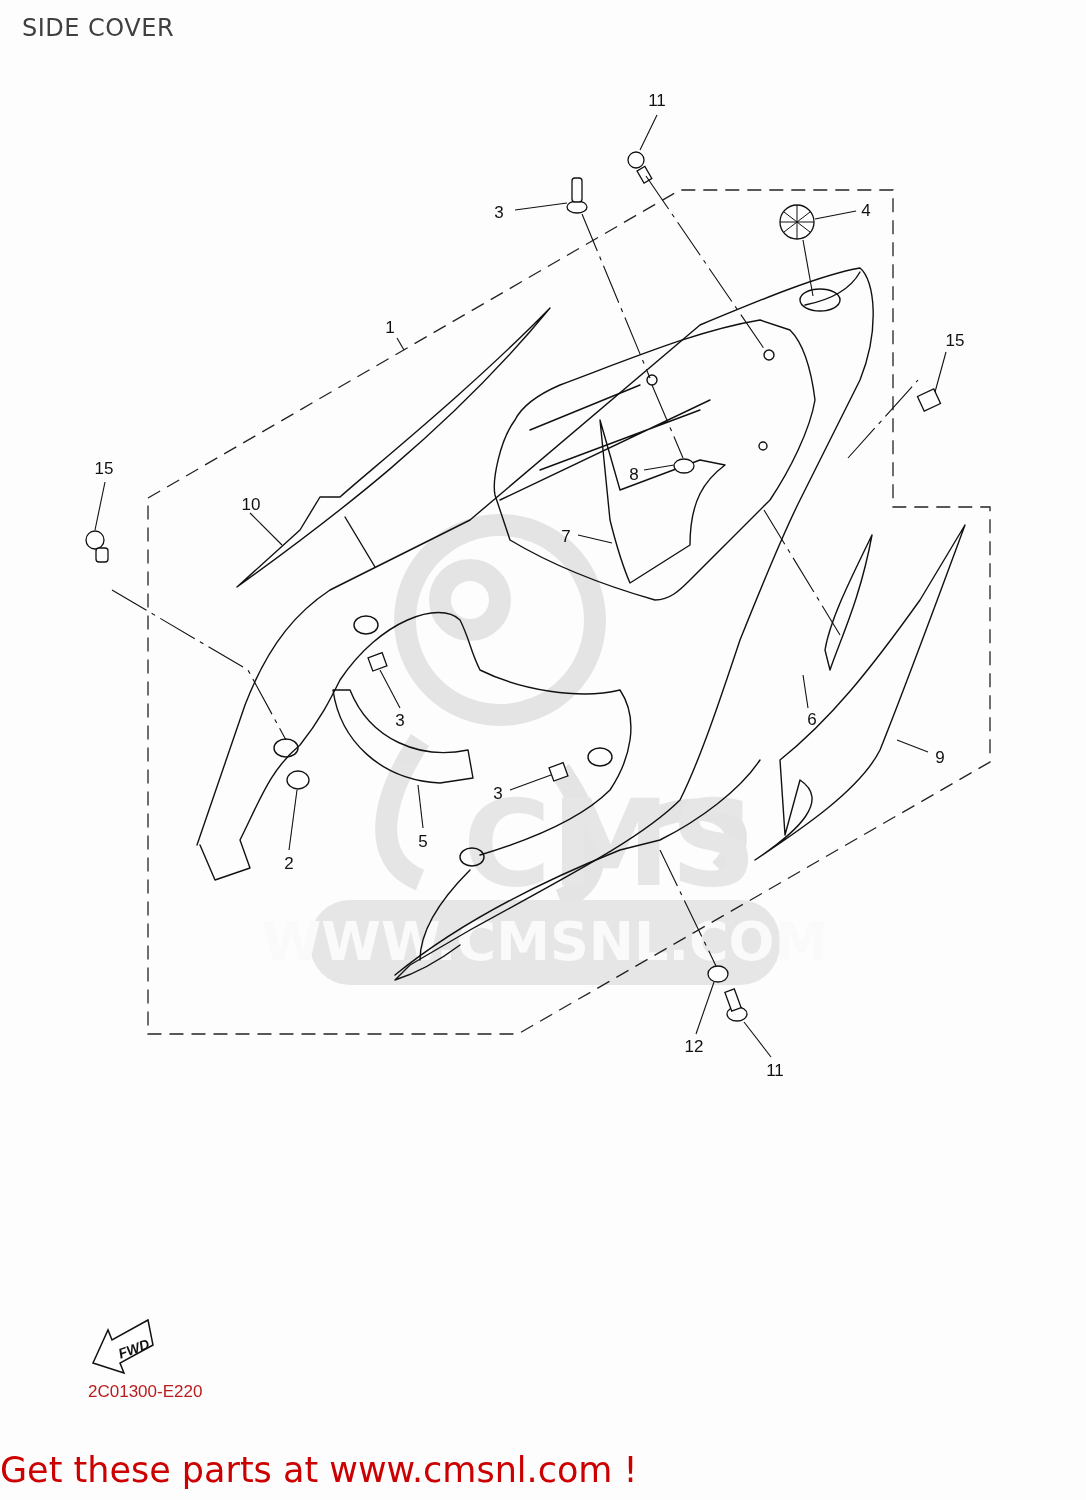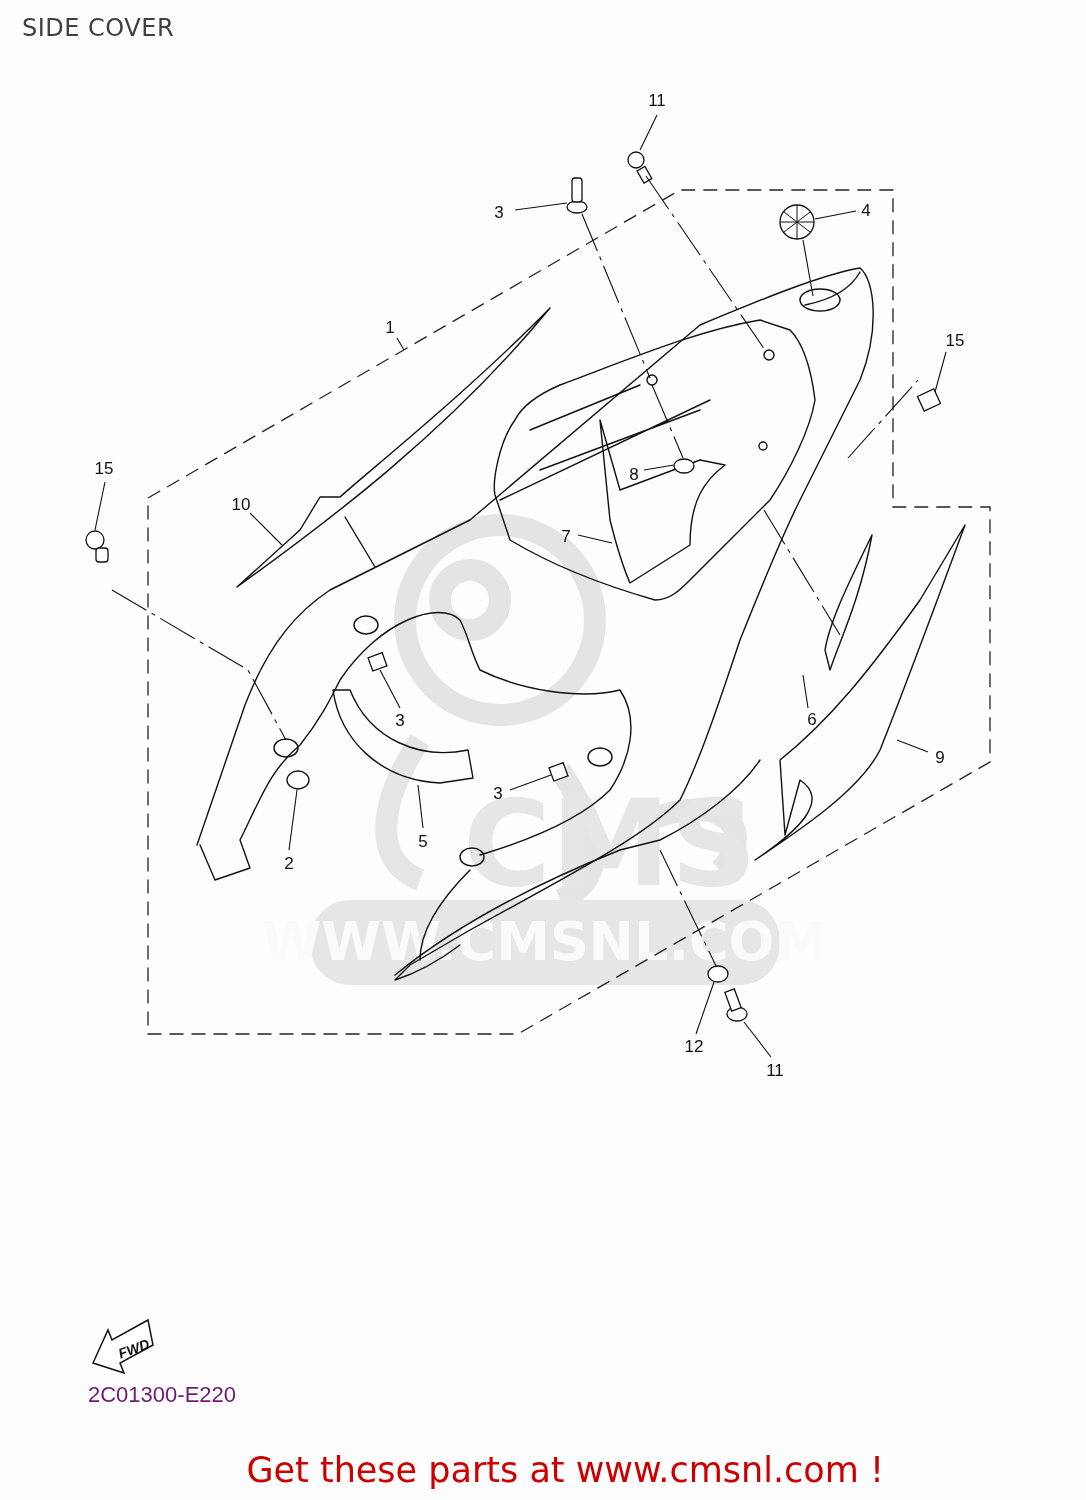--- a/index.html
+++ b/index.html
@@ -1,21 +1,21 @@
 <!DOCTYPE html>
 <html><head>
 <meta charset="utf-8">
 <style>
   html, body { margin: 0; padding: 0; background: #fdfdfd; }
   body { width: 1086px; height: 1500px; position: relative; overflow: hidden; font-family: "DejaVu Sans", sans-serif; }
   .page-title { position: absolute; left: 22px; top: 14px; font-size: 24px; color: #404040; letter-spacing: 0.5px; font-family: "DejaVu Sans", sans-serif; }
   .diagram { position: absolute; left: 0; top: 0; width: 1086px; height: 1500px; }
   .callout { position: absolute; font-size: 17px; color: #111; font-family: Liberation Sans, sans-serif; transform: translate(-50%, -50%); line-height: 1; }
-  .part-code { position: absolute; left: 88px; top: 1382px; font-size: 22px; color: #701a75; font-family: "Liberation Sans", sans-serif; }
-  .promo { position: absolute; left: 0; width: 884px; top: 1450px; text-align: right; font-size: 35px; color: #cc0000; font-family: "DejaVu Sans", sans-serif; text-decoration: none; }
+  .part-code { position: absolute; left: 88px; top: 1382px; font-size: 17px; color: #b91c1c; font-family: "Liberation Sans", sans-serif; }
+  .promo { position: absolute; left: 0; width: 884px; top: 1450px; text-align: left; font-size: 35px; color: #cc0000; font-family: "DejaVu Sans", sans-serif; text-decoration: none; }
   .wm-text { font-family: "DejaVu Sans", sans-serif; font-weight: bold; }
 </style>
 </head>
 <body>
 
 <div class="page-title">SIDE COVER</div>
 
 <svg class="diagram" viewBox="0 0 1086 1500" xmlns="http://www.w3.org/2000/svg">
 
   <g fill="none" stroke="#e2e2e2" stroke-width="22" opacity="0.9">
@@ -133,21 +133,21 @@
 <div class="callout" style="left:390px;top:327px">1</div>
 <div class="callout" style="left:289px;top:863px">2</div>
 <div class="callout" style="left:400px;top:720px">3</div>
 <div class="callout" style="left:498px;top:793px">3</div>
 <div class="callout" style="left:866px;top:210px">4</div>
 <div class="callout" style="left:423px;top:841px">5</div>
 <div class="callout" style="left:812px;top:719px">6</div>
 <div class="callout" style="left:566px;top:536px">7</div>
 <div class="callout" style="left:634px;top:474px">8</div>
 <div class="callout" style="left:940px;top:757px">9</div>
-<div class="callout" style="left:241px;top:504px">10</div>
+<div class="callout" style="left:251px;top:504px">10</div>
 <div class="callout" style="left:657px;top:100px">11</div>
 <div class="callout" style="left:775px;top:1070px">11</div>
 <div class="callout" style="left:694px;top:1046px">12</div>
 <div class="callout" style="left:104px;top:468px">15</div>
 <div class="callout" style="left:499px;top:212px">3</div>
 <div class="callout" style="left:955px;top:340px">15</div>
 
 <div class="part-code">2C01300-E220</div>
 <a class="promo">Get these parts at www.cmsnl.com !</a>
 

